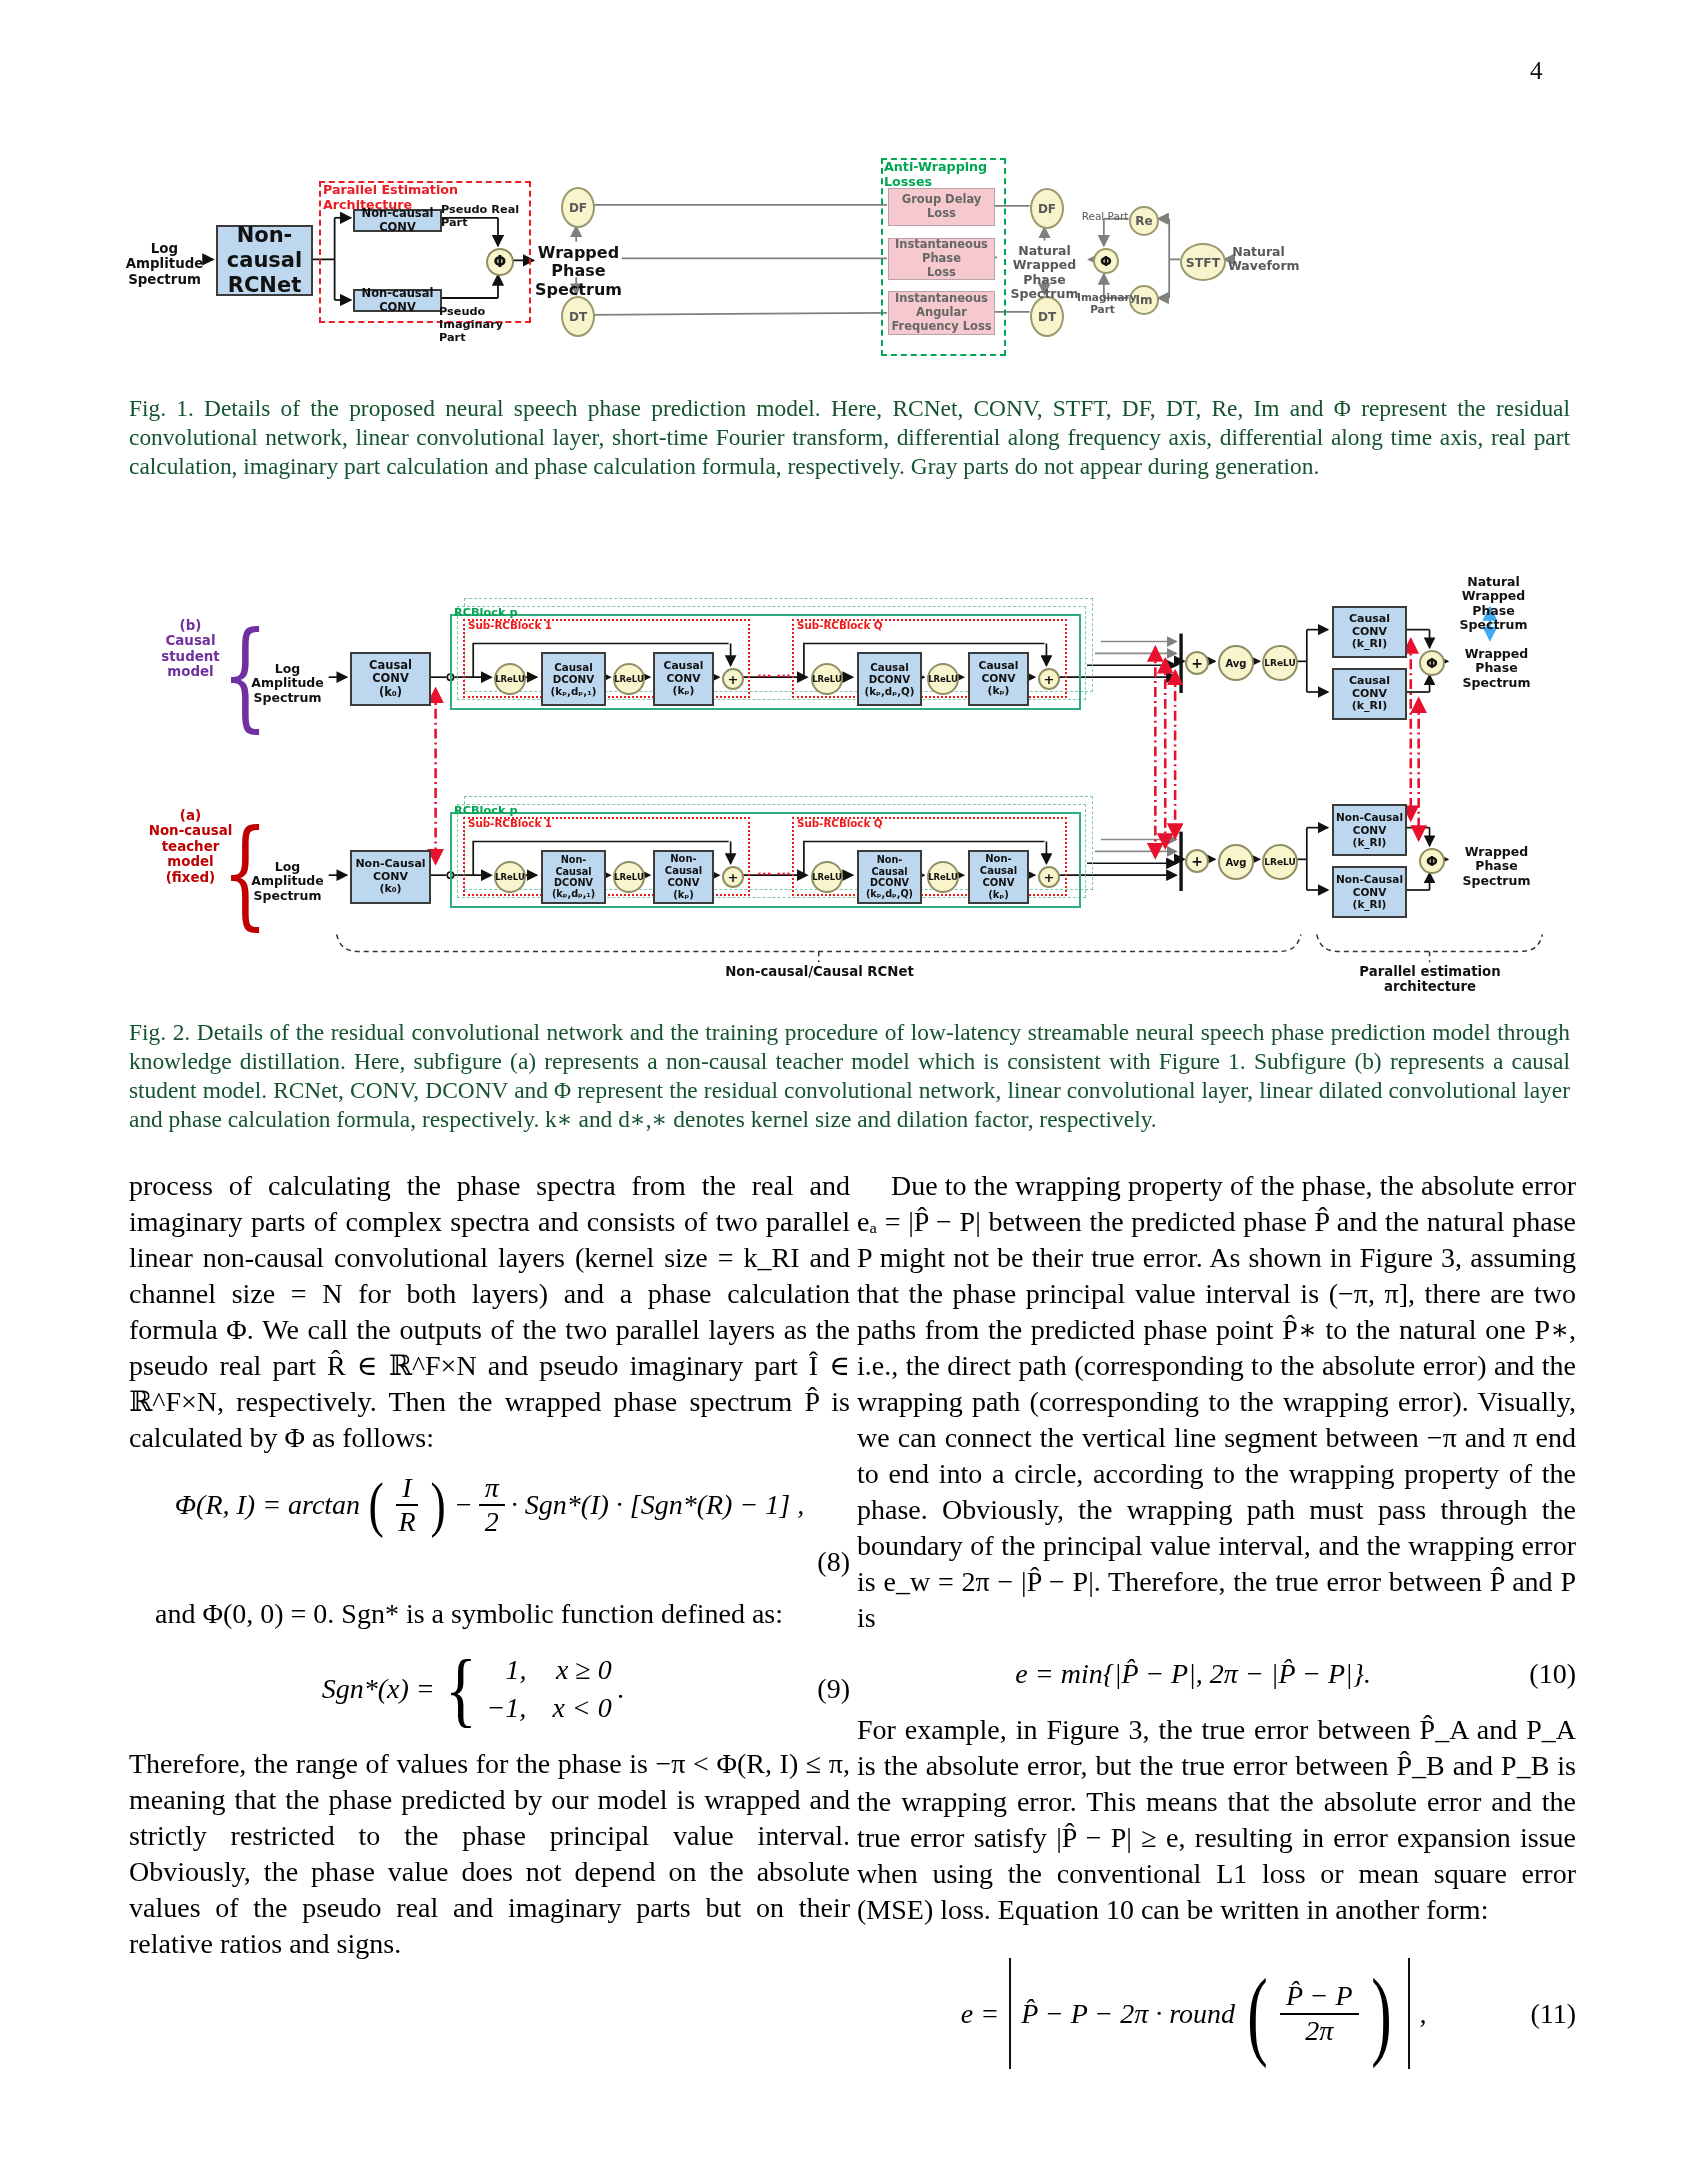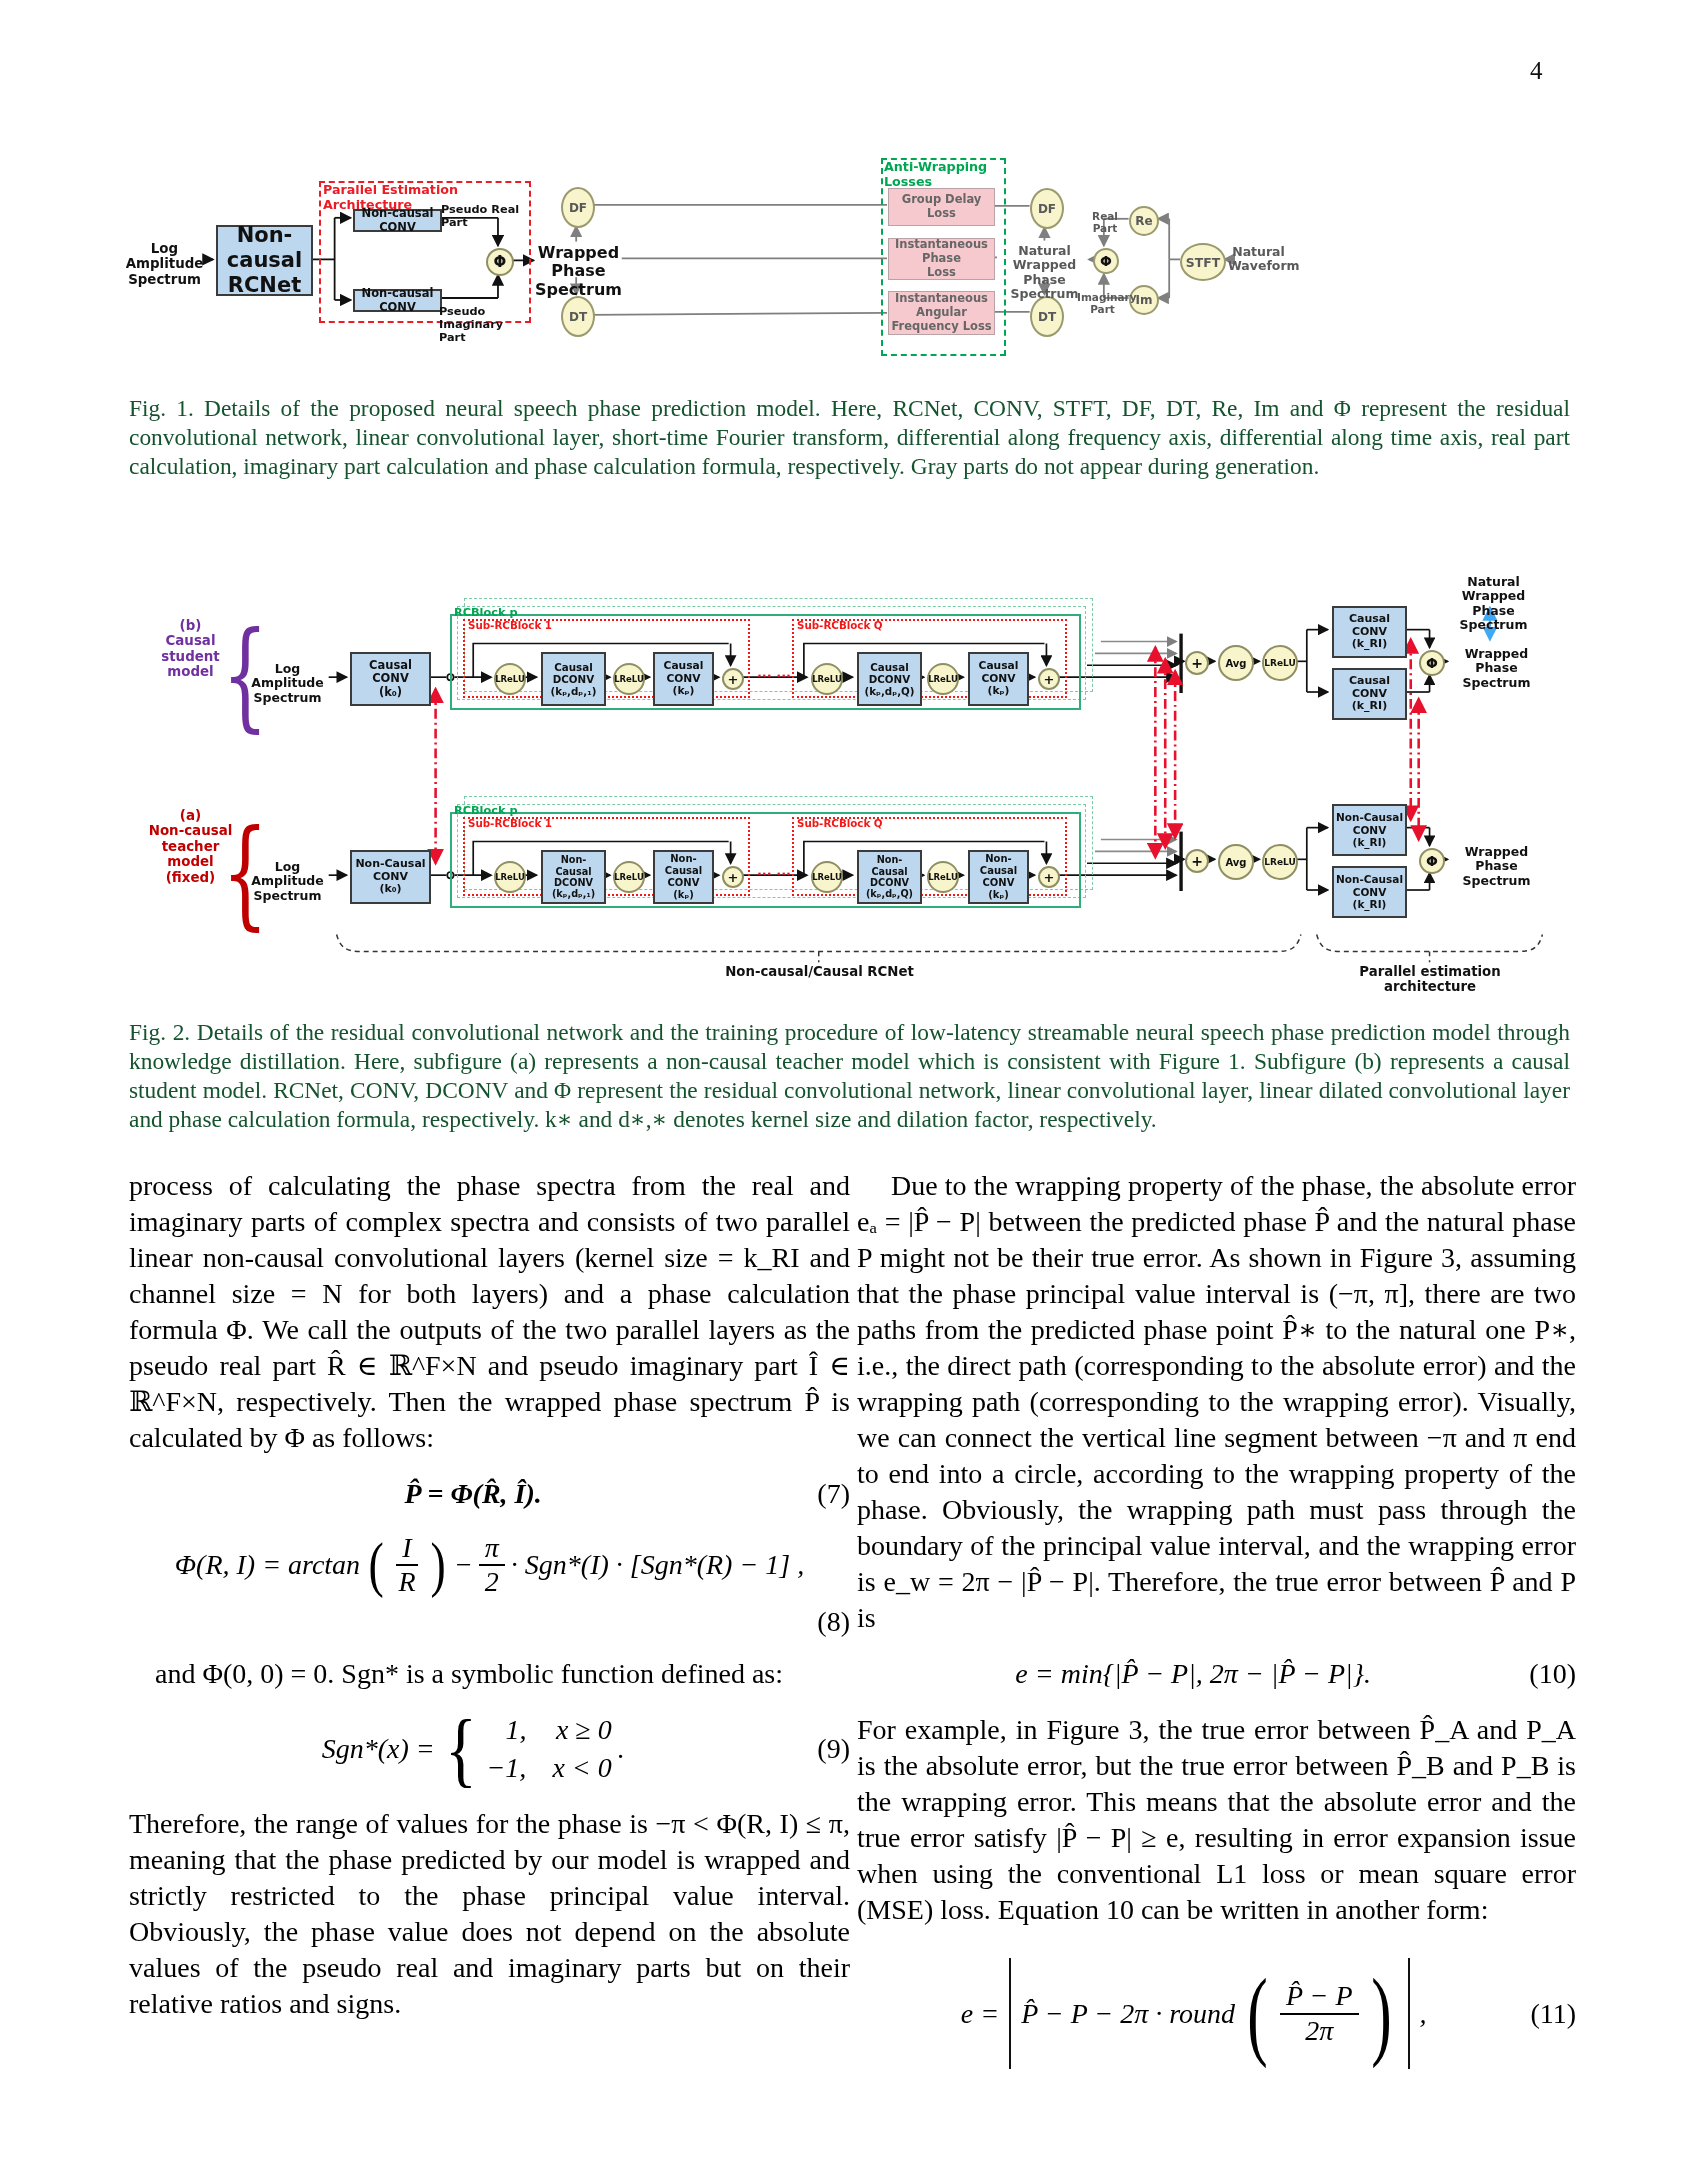--- a/index.html
+++ b/index.html
@@ -232,21 +232,21 @@
 Frequency Loss</div>
 
     <div class="cc gray" style="left:1030px;top:188px;width:30px;height:37px;font-size:12px;border-color:#9a9a6e;">DF</div>
     <div class="cc gray" style="left:1030px;top:296px;width:30px;height:37px;font-size:12px;border-color:#9a9a6e;">DT</div>
     <div class="lbl gray" style="left:998px;top:244px;width:93px;font-size:12.5px;">Natural Wrapped
 Phase Spectrum</div>
 
     <div class="cc" style="left:1093px;top:248px;width:22px;height:22px;font-size:14px;border-color:#9a9a6e;">Φ</div>
     <div class="cc gray" style="left:1129px;top:206px;width:26px;height:26px;font-size:12px;border-color:#9a9a6e;">Re</div>
     <div class="cc gray" style="left:1129px;top:285px;width:26px;height:26px;font-size:12px;border-color:#9a9a6e;">Im</div>
-    <div class="lbl gray" style="left:1081px;top:210px;width:48px;font-size:10.5px;font-weight:bold;">Real Part</div>
+    <div class="lbl gray" style="left:1081px;top:210px;width:48px;font-size:10.5px;font-weight:normal;">Real Part</div>
     <div class="lbl gray" style="left:1077px;top:291px;width:51px;font-size:10.5px;">Imaginary
 Part</div>
     <div class="cc gray" style="left:1180px;top:243px;width:42px;height:34px;font-size:12.4px;border-color:#9a9a6e;">STFT</div>
     <div class="lbl gray" style="left:1228px;top:245px;width:61px;font-size:12.5px;">Natural
 Waveform</div>
   </div>
 
   <div class="caption" style="top:394px;">Fig. 1.  Details of the proposed neural speech phase prediction model. Here, RCNet, CONV, STFT, DF, DT, Re, Im and Φ represent the residual convolutional network, linear convolutional layer, short-time Fourier transform, differential along frequency axis, differential along time axis, real part calculation, imaginary part calculation and phase calculation formula, respectively. Gray parts do not appear during generation.</div>
 
   <div class="fig">
@@ -359,24 +359,20 @@
 
     <div class="lbl" style="left:681px;top:964px;width:277px;font-size:13.3px;">Non-causal/Causal RCNet</div>
     <div class="lbl" style="left:1311px;top:964px;width:238px;font-size:13.3px;">Parallel estimation architecture</div>
   </div>
 
   <div class="caption" style="top:1018px;">Fig. 2.  Details of the residual convolutional network and the training procedure of low-latency streamable neural speech phase prediction model through knowledge distillation. Here, subfigure (a) represents a non-causal teacher model which is consistent with Figure 1. Subfigure (b) represents a causal student model. RCNet, CONV, DCONV and Φ represent the residual convolutional network, linear convolutional layer, linear dilated convolutional layer and phase calculation formula, respectively. k∗ and d∗,∗ denotes kernel size and dilation factor, respectively.</div>
 
   <div class="col" style="left:129px;top:1168px;">
     <p>process of calculating the phase spectra from the real and imaginary parts of complex spectra and consists of two parallel linear non-causal convolutional layers (kernel size = k_RI and channel size = N for both layers) and a phase calculation formula Φ. We call the outputs of the two parallel layers as the pseudo real part R̂ ∈ ℝ^F×N and pseudo imaginary part Î ∈ ℝ^F×N, respectively. Then the wrapped phase spectrum P̂ is calculated by Φ as follows:</p>
 
-    <div class="eq-row">
-      <div class="eq-body" style="font-weight:bold;">P̂ = Φ(R̂, Î).</div>
-      <span class="eq-tag">(7)</span>
-    </div>
 
 
     <div style="margin:16px 0 0 0;font-style:italic;">
       <div class="eq-body">
         <span>Φ(R, I) = arctan</span>
         <span class="bp">(</span>
         <span class="frac">
           <span class="fn">I</span>
             <span class="fd">R</span>
         </span>

